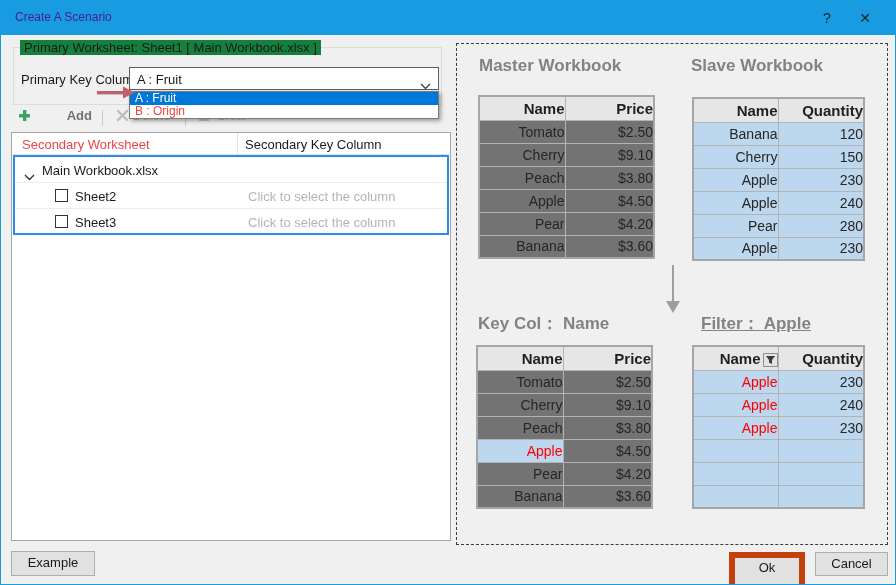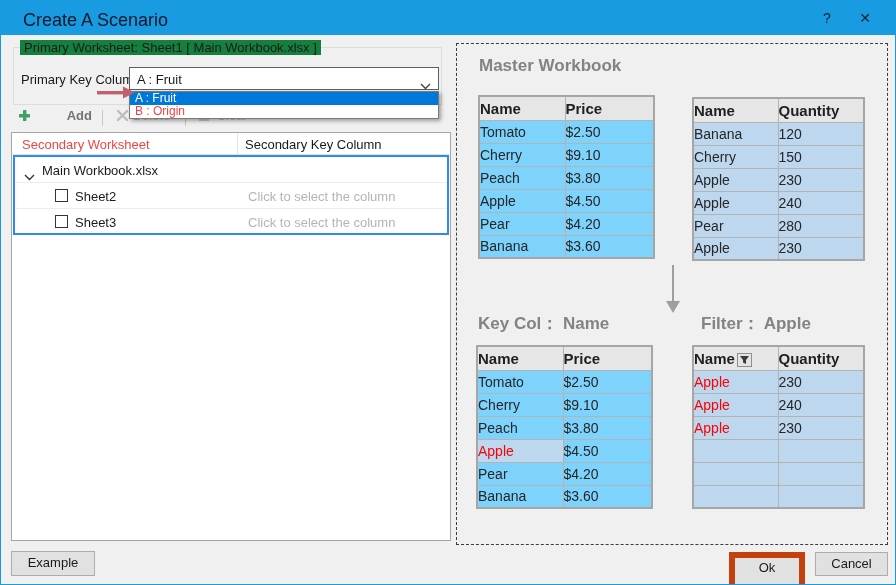--- a/index.html
+++ b/index.html
@@ -5,21 +5,21 @@
   * { margin:0; padding:0; box-sizing:border-box; }
   html,body { width:896px; height:585px; background:#cfd8dc; }
   body { font-family:"Liberation Sans", sans-serif; }
 
   .dialog { position:absolute; left:0; top:0; width:896px; height:585px;
             background:#f0f0f0; border:1px solid #189be1; overflow:hidden; }
 
   
   .titlebar { position:absolute; left:0; top:0; width:100%; height:34px;
               background:#189be1; color:#fff; }
-  .titlebar .title { position:absolute; left:14px; top:9px; font-size:18px; color:#0f172a;margin-left:8px; }
+  .titlebar .title { position:absolute; left:14px; top:9px; font-size:12px; color:#4c1d95; }
   .cap-btn { position:absolute; top:0; height:34px; width:36px; text-align:center;
              line-height:34px; font-size:14px; color:#15232b; cursor:pointer; }
   .cap-help { left:808px; } .cap-close { left:846px; }
 
   
   .groupbox { position:absolute; left:12px; top:46px; width:429px; height:58px;
               border:1px solid #dcdcdc; }
   .groupbox .legend { position:absolute; left:6px; top:-8px; background:#15803d;
                       padding:0 4px; font-size:13px; color:#1a1a1a; white-space:nowrap; }
 
@@ -68,26 +68,26 @@
                   border:1px solid #333; background:#fff; }
   .tree-row .sheet { position:absolute; left:60px; top:6px; font-size:13px; color:#1a1a1a; }
   .tree-row .pick { position:absolute; left:233px; top:6px; font-size:13px; color:#b4b4b4; }
 
   
   .panel { position:absolute; left:455px; top:42px; width:432px; height:502px;
            border:1px dashed #3c3c3c; }
   .ill-title { position:absolute; font-size:17px; font-weight:bold; color:#838383; white-space:nowrap; }
 
   table.xl { position:absolute; border-collapse:collapse; table-layout:fixed; background:#fff; }
-  table.xl th, table.xl td { border:1px solid #b3b3b3; text-align:left; padding:0;
+  table.xl th, table.xl td { border:1px solid #b3b3b3; text-align:right; padding:0;
                              overflow:hidden; white-space:nowrap; }
   table.xl { border:2px solid #a6a6a6; }
   table.xl th { height:24px; font-size:15px; font-weight:bold; color:#1f1f1f; background:#e7e6e6; }
   table.xl td { height:23px; font-size:14px; color:#262626; }
-  .cream td { background:#7dd3fc; }
+  .cream td { background:#737373; }
   .blue td  { background:#bdd7ee; }
   td.hl { background:#bdd7ee !important; color:#ff0000 !important; }
   td.red { color:#ff0000 !important; }
   .funnel-box { display:inline-block; vertical-align:-2px; width:15px; height:14px; margin-left:2px;
                 background:#e4e4e4; border:1px solid #8f8f8f; line-height:10px; }
 
   .down-arrow { position:absolute; left:664px; top:264px; }
 
   
   .btn { position:absolute; height:25px; background:#e1e1e1; border:1px solid #adadad;
@@ -190,20 +190,21 @@
         <span class="cb"></span>
         <span class="sheet">Sheet3</span>
         <span class="pick">Click to select the column</span>
       </div>
     </div>
   </div>
 
   <div class="panel"></div>
 
   <div class="ill-title" style="left:478px; top:55px;">Master Workbook</div>
+  <div class="ill-title" style="left:690px; top:55px;">Slave Workbook</div>
 
   <table class="xl cream" style="left:477px; top:94px;">
     <tbody>
         <tr>
       <th style="width:86px">Name</th>
       <th style="width:89px">Price</th>
     </tr>
     <tr>
           <td>Tomato</td>
           <td>$2.50</td>
@@ -265,21 +266,21 @@
     </table>
 
   <div class="down-arrow">
     <svg width="16" height="48">
       <line x1="8" y1="0" x2="8" y2="38" stroke="#9e9e9e" stroke-width="2"></line>
       <polygon points="1,36 15,36 8,48" fill="#9e9e9e"></polygon>
     </svg>
   </div>
 
   <div class="ill-title" style="left:477px; top:311px;">Key Col： Name</div>
-  <div class="ill-title" style="left:700px; top:311px;">Filter： Apple</div>
+  <div class="ill-title" style="left:700px; top:311px;text-decoration:underline;">Filter： Apple</div>
 
   <table class="xl cream" style="left:475px; top:344px;">
     <tbody>
         <tr>
       <th style="width:86px">Name</th>
       <th style="width:89px">Price</th>
     </tr>
     <tr>
           <td>Tomato</td>
           <td>$2.50</td>

